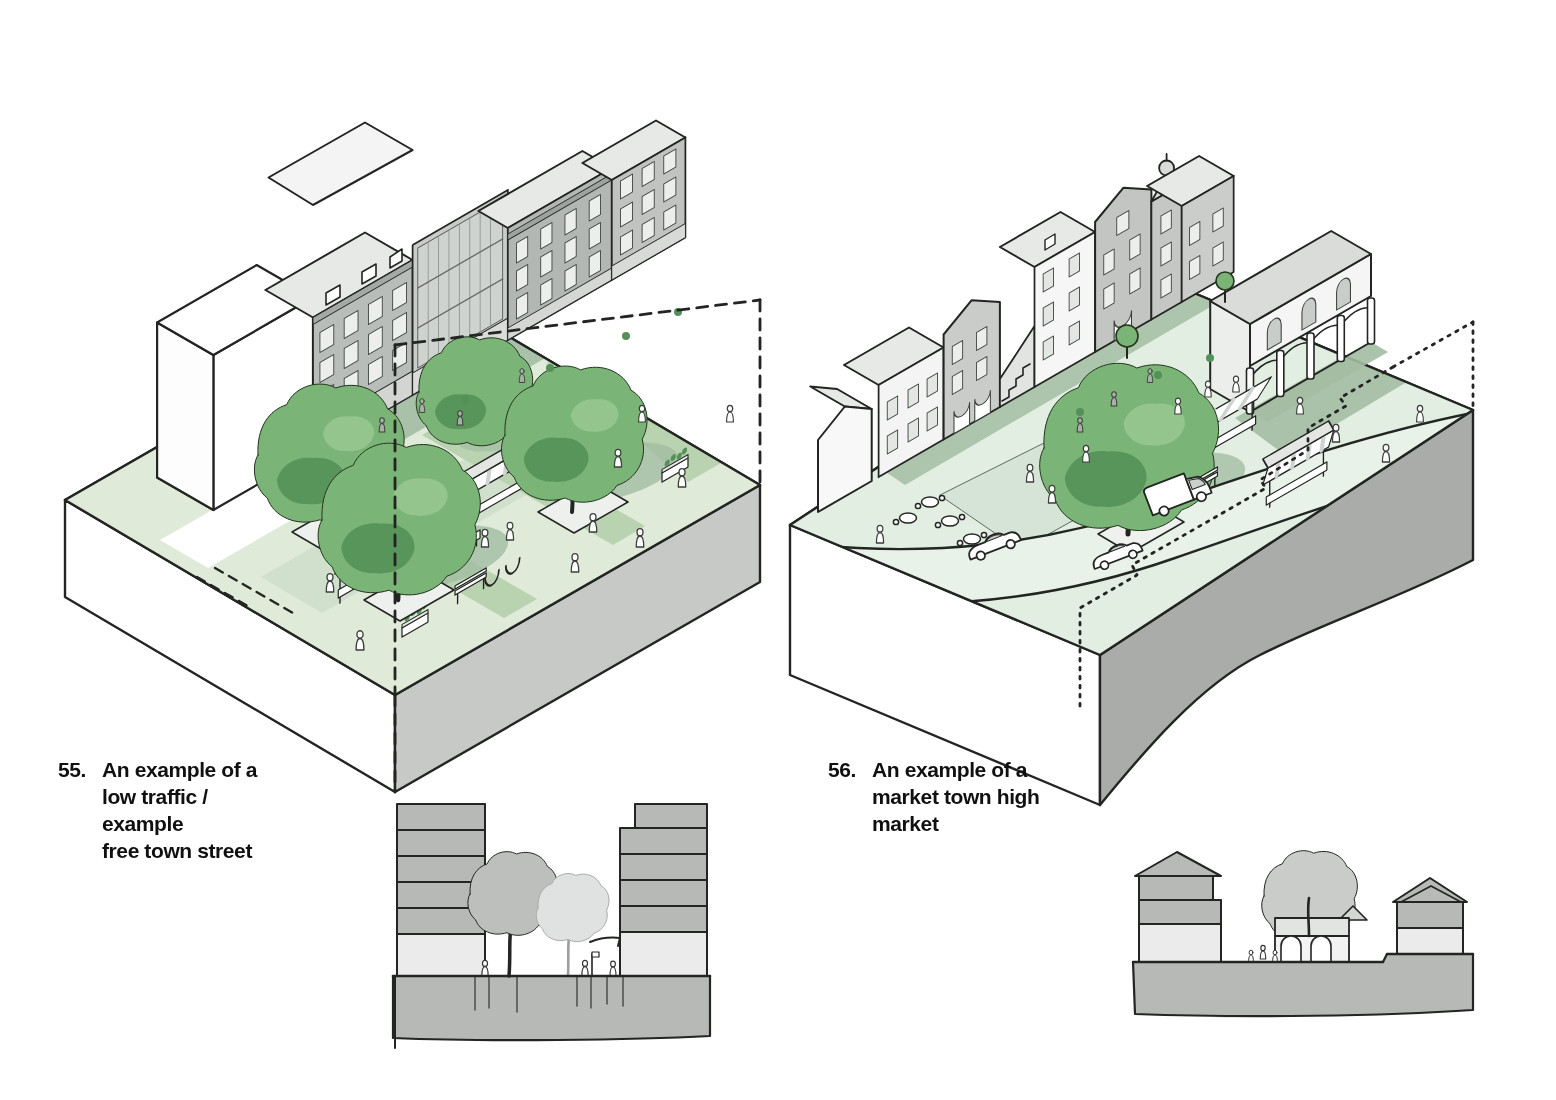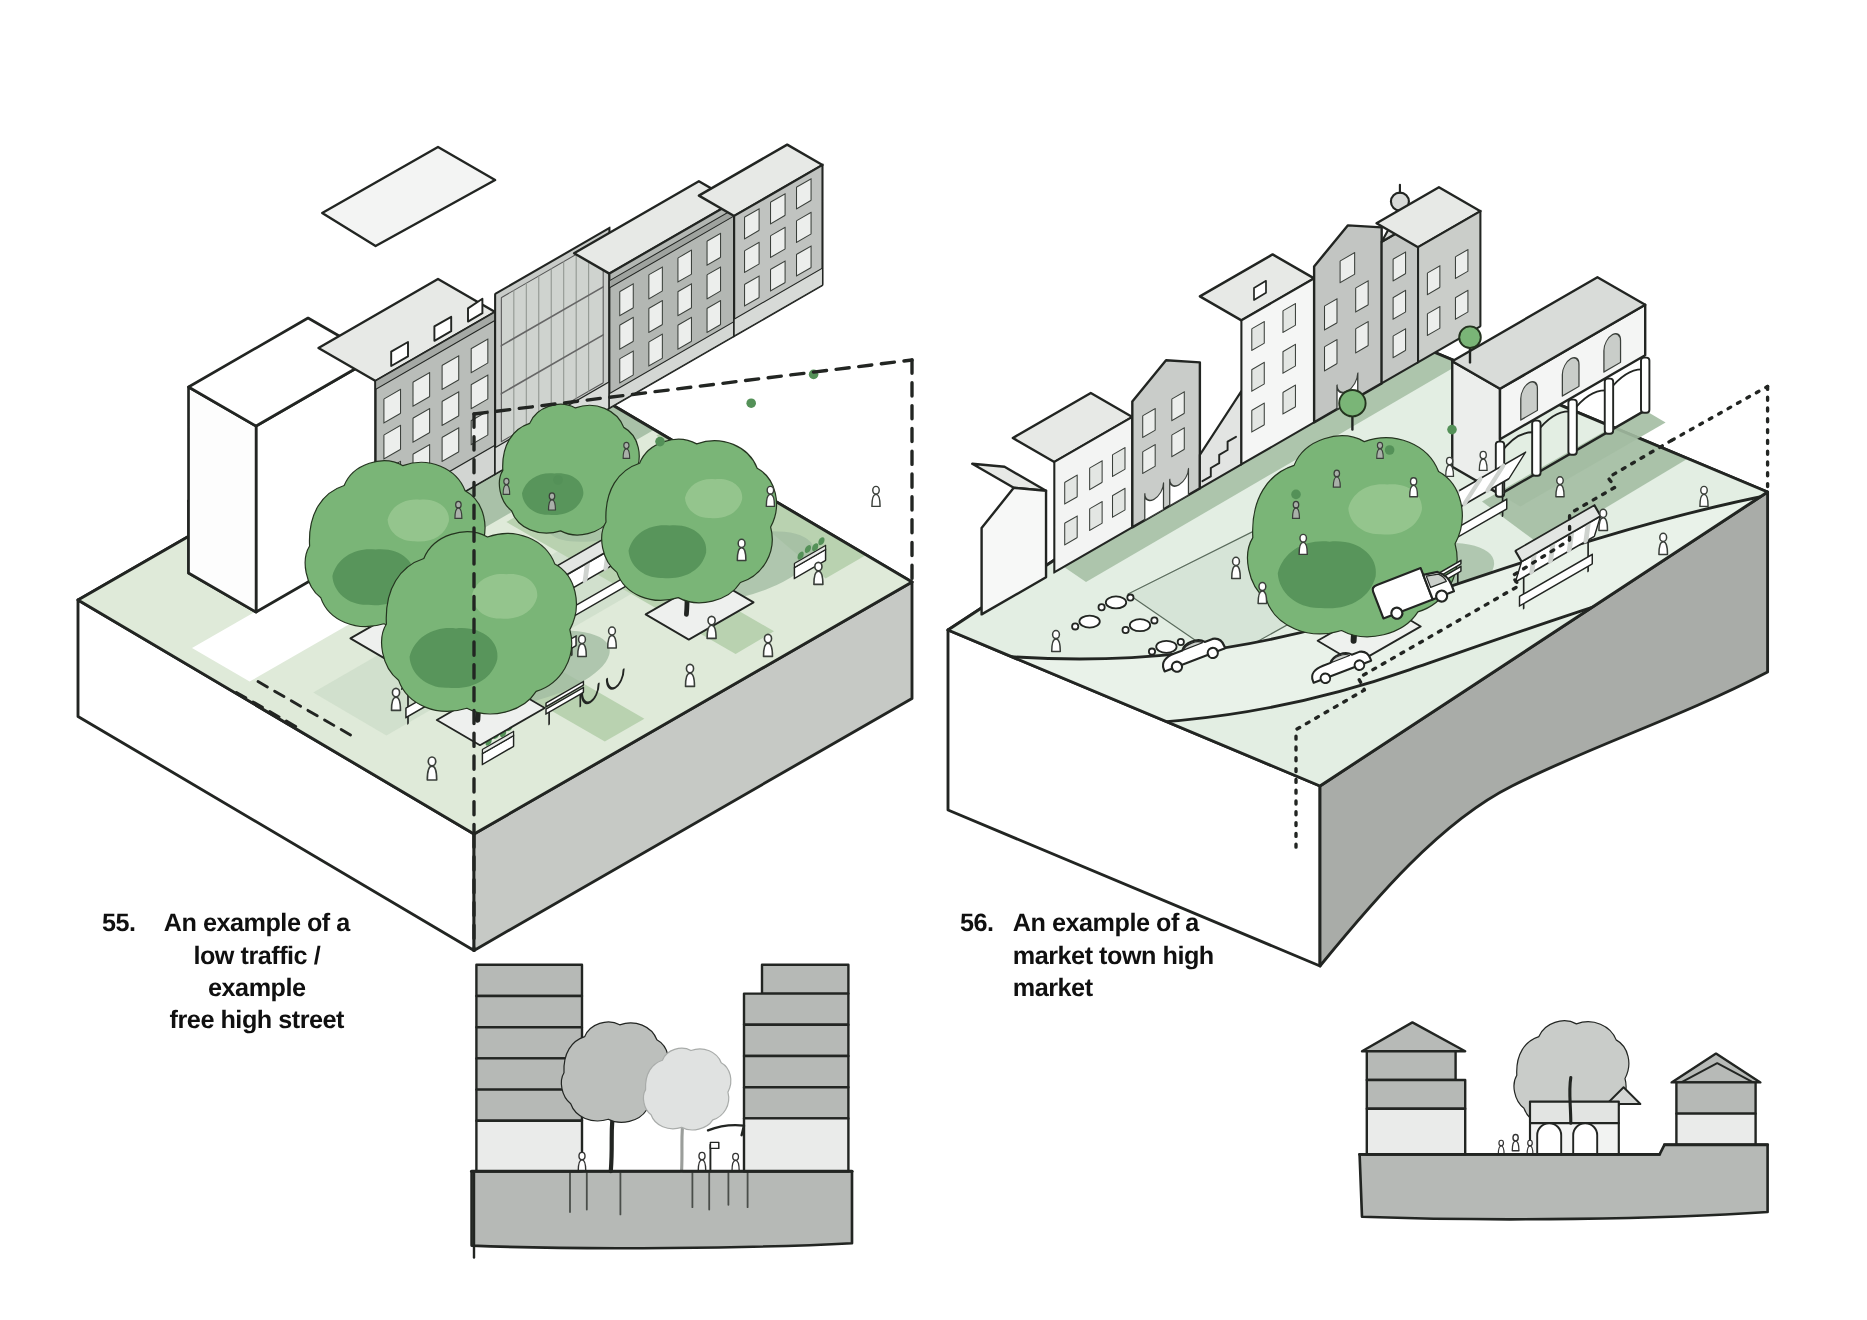--- a/index.html
+++ b/index.html
@@ -639,30 +639,30 @@
 
     <g fill="#ffffff">
       <use href="#pSb" transform="translate(126,122)"></use>
       <use href="#pSb" transform="translate(138,119) scale(1.15)"></use>
       <use href="#pSb" transform="translate(150,122)"></use>
     </g>
     <line x1="8" y1="122" x2="258" y2="122" stroke="var(--ink)" stroke-width="2.4"></line>
     <line x1="262" y1="114" x2="348" y2="114" stroke="var(--ink)" stroke-width="2.4"></line>
   </svg>
 
-  <div class="caption" style="left:77px;top:756px;width:230px;text-align:center;">
+  <div class="caption" style="left:58px;top:756px;width:230px;">
     <div class="cap-num">55.</div>
     <div class="cap-lines">
       <span>An example of a</span>
       <span>low traffic / example</span>
-      <span>free high street</span>
+      <span>free town street</span>
     </div>
   </div>
 
-  <div class="caption" style="left:800px;top:756px;width:230px;">
+  <div class="caption" style="left:828px;top:756px;width:230px;">
     <div class="cap-num">56.</div>
     <div class="cap-lines">
       <span>An example of a</span>
       <span>market town high</span>
       <span>market</span>
     </div>
   </div>
 
 </div>
 

